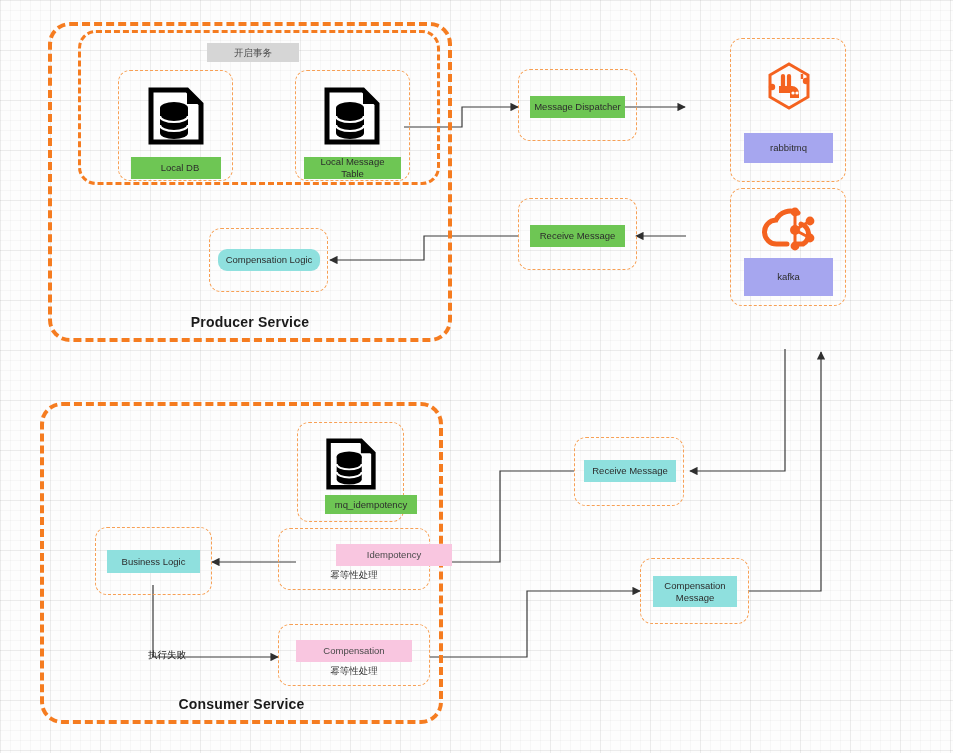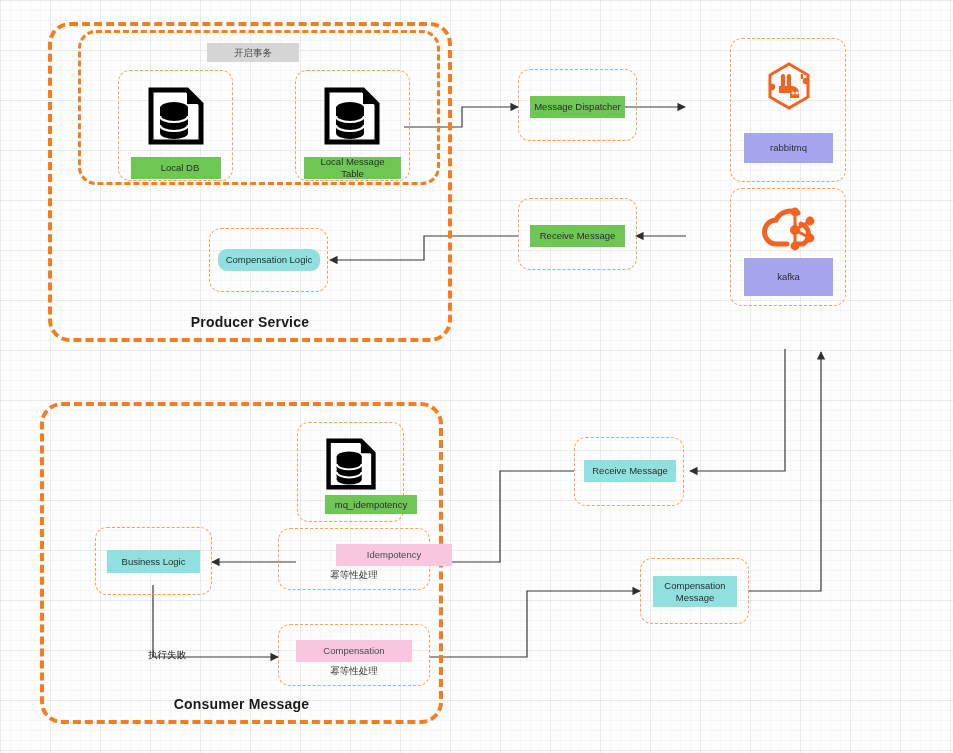--- a/index.html
+++ b/index.html
@@ -193,21 +193,21 @@
       <circle cx="38" cy="12" r="4.4" fill="#f4621f"></circle>
       <circle cx="53" cy="21" r="4.4" fill="#f4621f"></circle>
       <circle cx="53" cy="38" r="4.4" fill="#f4621f"></circle>
       <circle cx="38" cy="46" r="4.4" fill="#f4621f"></circle>
       <path d="M38 30 L38 12 M38 30 L53 21 M38 30 L53 38 M38 30 L38 46" stroke="#f4621f" stroke-width="3"></path>
     </svg>
   </div>
   <div class="chip chip-purple" style="left:744px;top:258px;width:89px;height:38px;">kafka</div>
 
   <div class="grp grp-outer" style="left:40px;top:402px;width:403px;height:322px;">
-    <div class="grp-label">Consumer Message</div>
+    <div class="grp-label">Consumer Service</div>
   </div>
 
   <div class="grp grp-node" style="left:297px;top:422px;width:107px;height:100px;"></div>
   <div class="icon" style="left:325px;top:438px;width:52px;height:52px;">
     <svg viewBox="0 0 58 58" width="52" height="52" aria-hidden="true">
       <path d="M4 3 H40 L54 17 V55 H4 Z" fill="#ffffff" stroke="#000000" stroke-width="5"></path>
       <path d="M40 3 L54 17 H40 Z" fill="#000000"></path>
       <ellipse cx="27" cy="21" rx="14" ry="6" fill="#000000"></ellipse>
       <path d="M13 21 v8 a14 6 0 0 0 28 0 v-8 z" fill="#000000"></path>
       <path d="M13 31 v7 a14 6 0 0 0 28 0 v-7 z" fill="#000000"></path>

